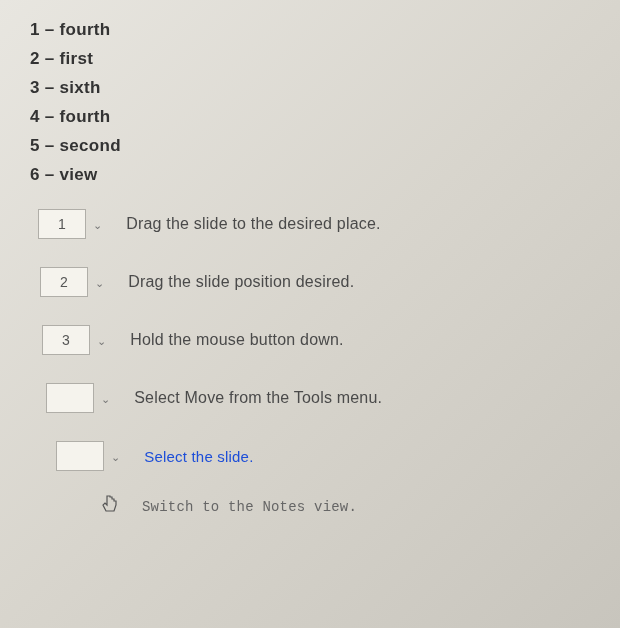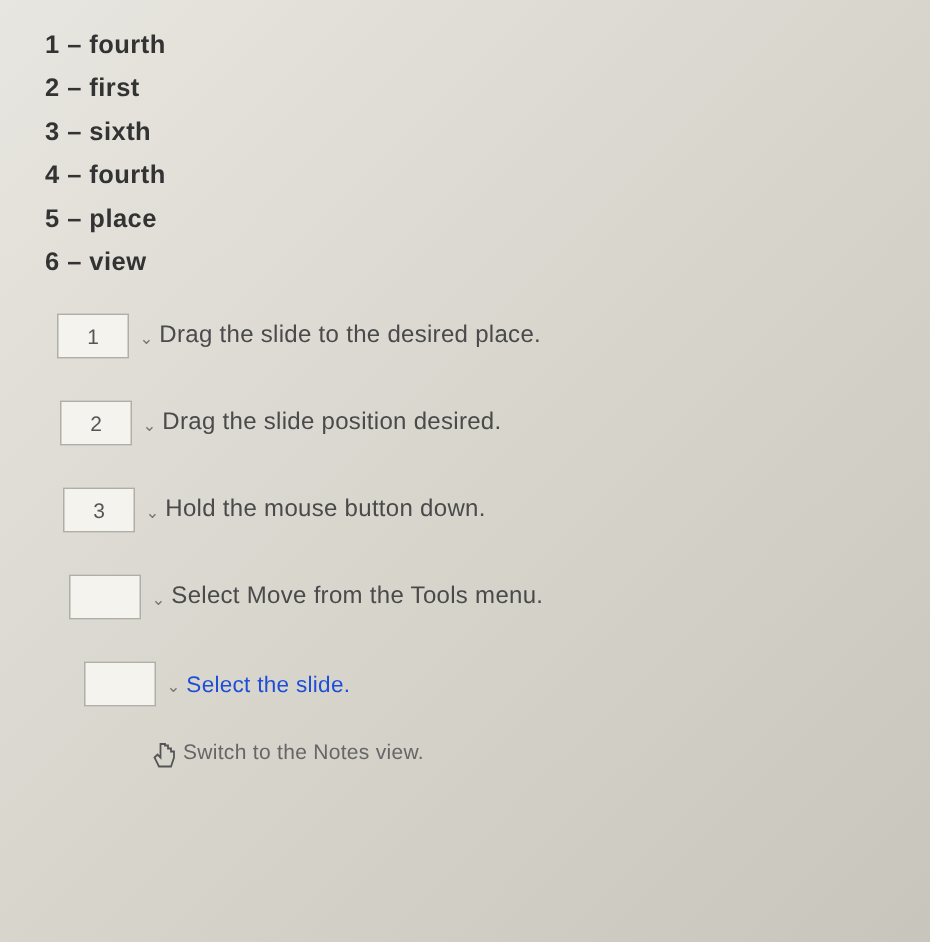--- a/index.html
+++ b/index.html
@@ -50,31 +50,33 @@
       font-size: 11px;
       color: #777;
       margin-left: 3px;
       margin-right: 4px;
       transform: translateY(1px);
     }
     .question-text {
       font-size: 16px;
       color: #4a4a4a;
       letter-spacing: 0.2px;
+      margin-left: 20px;
     }
     .cursor-icon {
       display: inline-block;
       vertical-align: middle;
       margin-right: 2px;
     }
     .last-row {
       display: flex;
-      align-items: flex-start;
+      align-items: center;
       padding-left: 62px;
       margin-top: -6px;
+      font-family: Liberation Mono, monospace;
     }
     .row-5 .question-text {
       color: #1d4ed8;
       font-size: 15px;
     }
     .row-6 .question-text {
       color: #666;
       font-size: 14px;
     }
     .indent-1 { padding-left: 0px; }
@@ -93,21 +95,21 @@
   <div class="legend-item">
     <span>2</span> – <span>first</span>
   </div>
   <div class="legend-item">
     <span>3</span> – <span>sixth</span>
   </div>
   <div class="legend-item">
     <span>4</span> – <span>fourth</span>
   </div>
   <div class="legend-item">
-    <span>5</span> – <span>place</span>
+    <span>5</span> – <span>second</span>
   </div>
   <div class="legend-item">
     <span>6</span> – <span>view</span>
   </div>
 </div>
 
 <div class="question-list">
 
   <div class="question-row indent-1">
     <div class="select-box">

